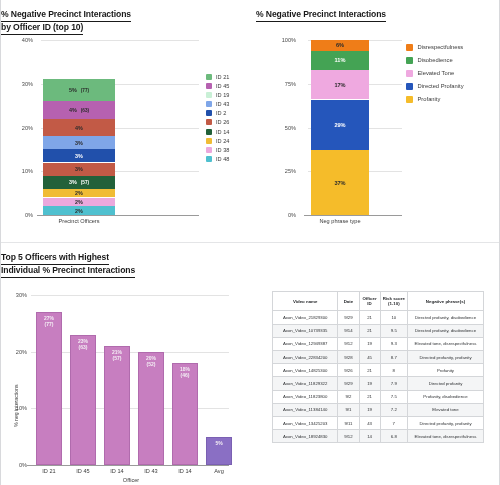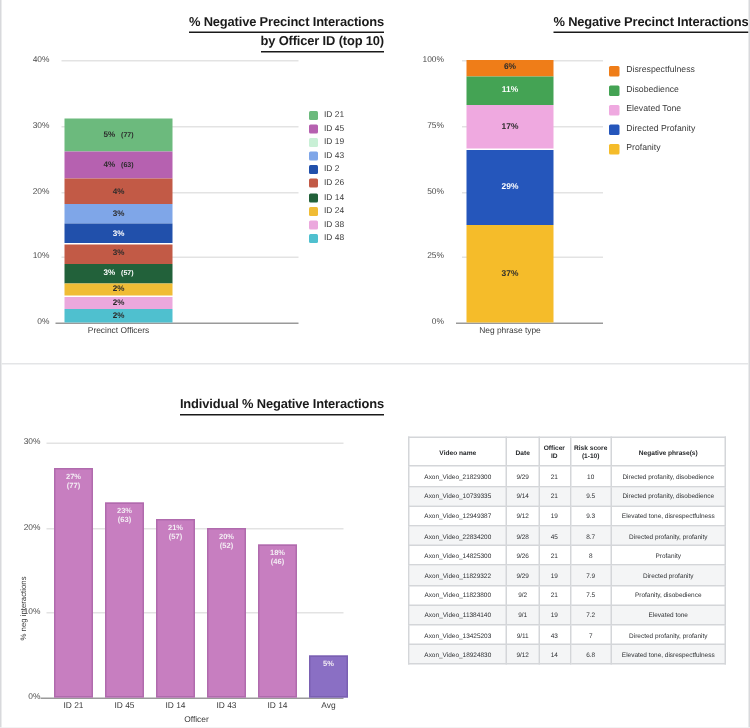--- a/index.html
+++ b/index.html
@@ -23,21 +23,21 @@
   }
   .row-top { height: 243px; border-bottom: 1px solid #e4e5e7; }
   .row-bot { height: 242px; }
   .panel { position: relative; overflow: hidden; }
   .panel-tl { width: 255px; height: 100%; }
   .panel-tr { width: 243px; height: 100%; }
   .panel-bl { width: 255px; height: 100%; }
   .panel-br { width: 243px; height: 100%; }
 
   .chart-title {
-    text-align: right;
+    text-align: left;
     font-size: 8.6px;
     font-weight: bold;
     color: #1a1a1a;
     line-height: 11.5px;
     padding-top: 9px;
     letter-spacing: -0.1px;
   }
   .chart-title span { border-bottom: 1px solid #1a1a1a; padding-bottom: 0.5px; display:inline-block; }
 
   
@@ -327,22 +327,22 @@
             </div>
         </div>
       </div>
     </div>
   </div>
 
   <div class="row row-bot">
 
     <div class="panel panel-bl">
       <div class="chart-title">
-        <br>
-        <span>Individual % Negative Interactions</span>
+        <span>Top 5 Officers with Highest </span><br>
+        <span>Individual % Precinct Interactions</span>
       </div>
 
       <div id="c3" class="plot">
 
         <div class="gridline" style="left:30px; top:18px;  width:198px;"></div>
         <div class="gridline" style="left:30px; top:74.7px;width:198px;"></div>
         <div class="gridline" style="left:30px; top:131.3px;width:198px;"></div>
         <div class="axis-x" style="left:26px; top:188px; width:202px;"></div>
 
         <div class="ytick" style="left:0px; top:18px;">30%</div>

